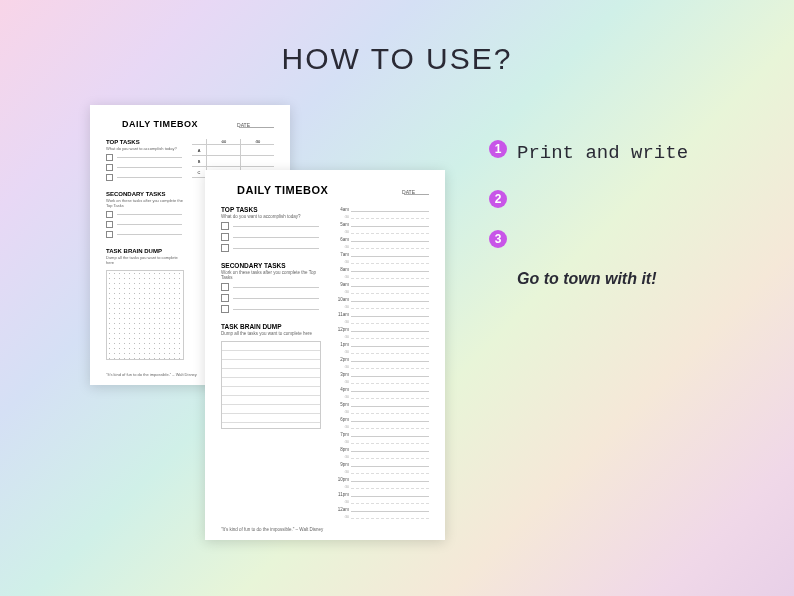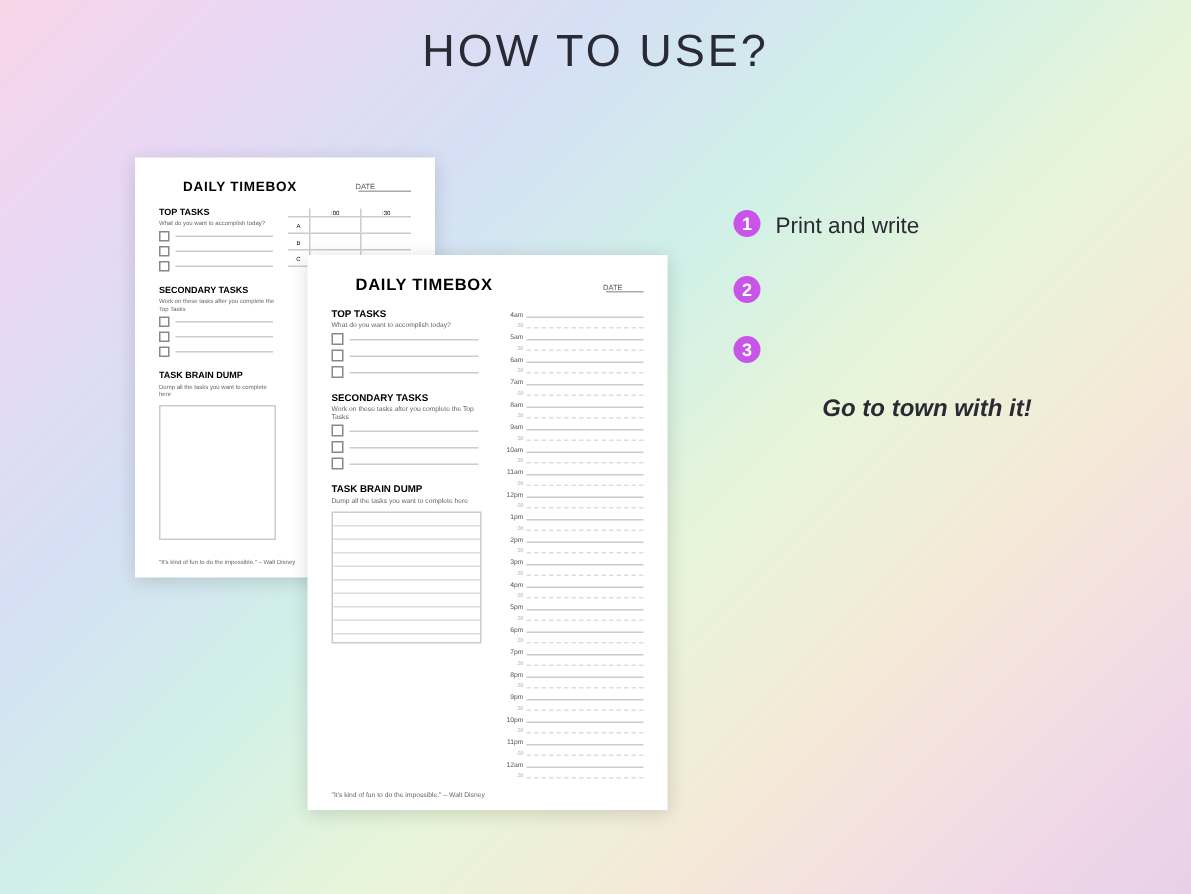--- a/index.html
+++ b/index.html
@@ -18,21 +18,21 @@
     #e8d0e8 100%);
   position: relative;
   overflow: hidden;
 }
 .heading {
   text-align: center;
   font-size: 30px;
   font-weight: 400;
   letter-spacing: 2px;
   color: #2a2a35;
-  padding-top: 18px;
+  padding-top: 42px;
 }
 .pages-container {
   position: absolute;
   left: 90px;
   top: 105px;
 }
 .page {
   background: #fff;
   position: absolute;
   box-shadow: 0 2px 12px rgba(0,0,0,0.15);
@@ -178,32 +178,32 @@
   background: #c855e8;
   color: #fff;
   font-size: 12px;
   font-weight: 600;
   display: flex;
   align-items: center;
   justify-content: center;
   flex-shrink: 0;
 }
 .inst-text {
-  font-size: 15px;
+  font-size: 19px;
   line-height: 1.45;
   color: #2a2a35;
+  font-family: Liberation Mono, monospace;
 }
 .inst-cta {
   font-size: 16px;
   font-weight: 700;
   font-style: italic;
   color: #2a2a35;
   margin-top: 4px;
   margin-left: 28px;
-  text-align: center;
 }
 </style>
 </head>
 <body>
 
 <h1 class="heading">HOW TO USE?</h1>
 
 <div class="pages-container">
 
   <div class="page page-back">

